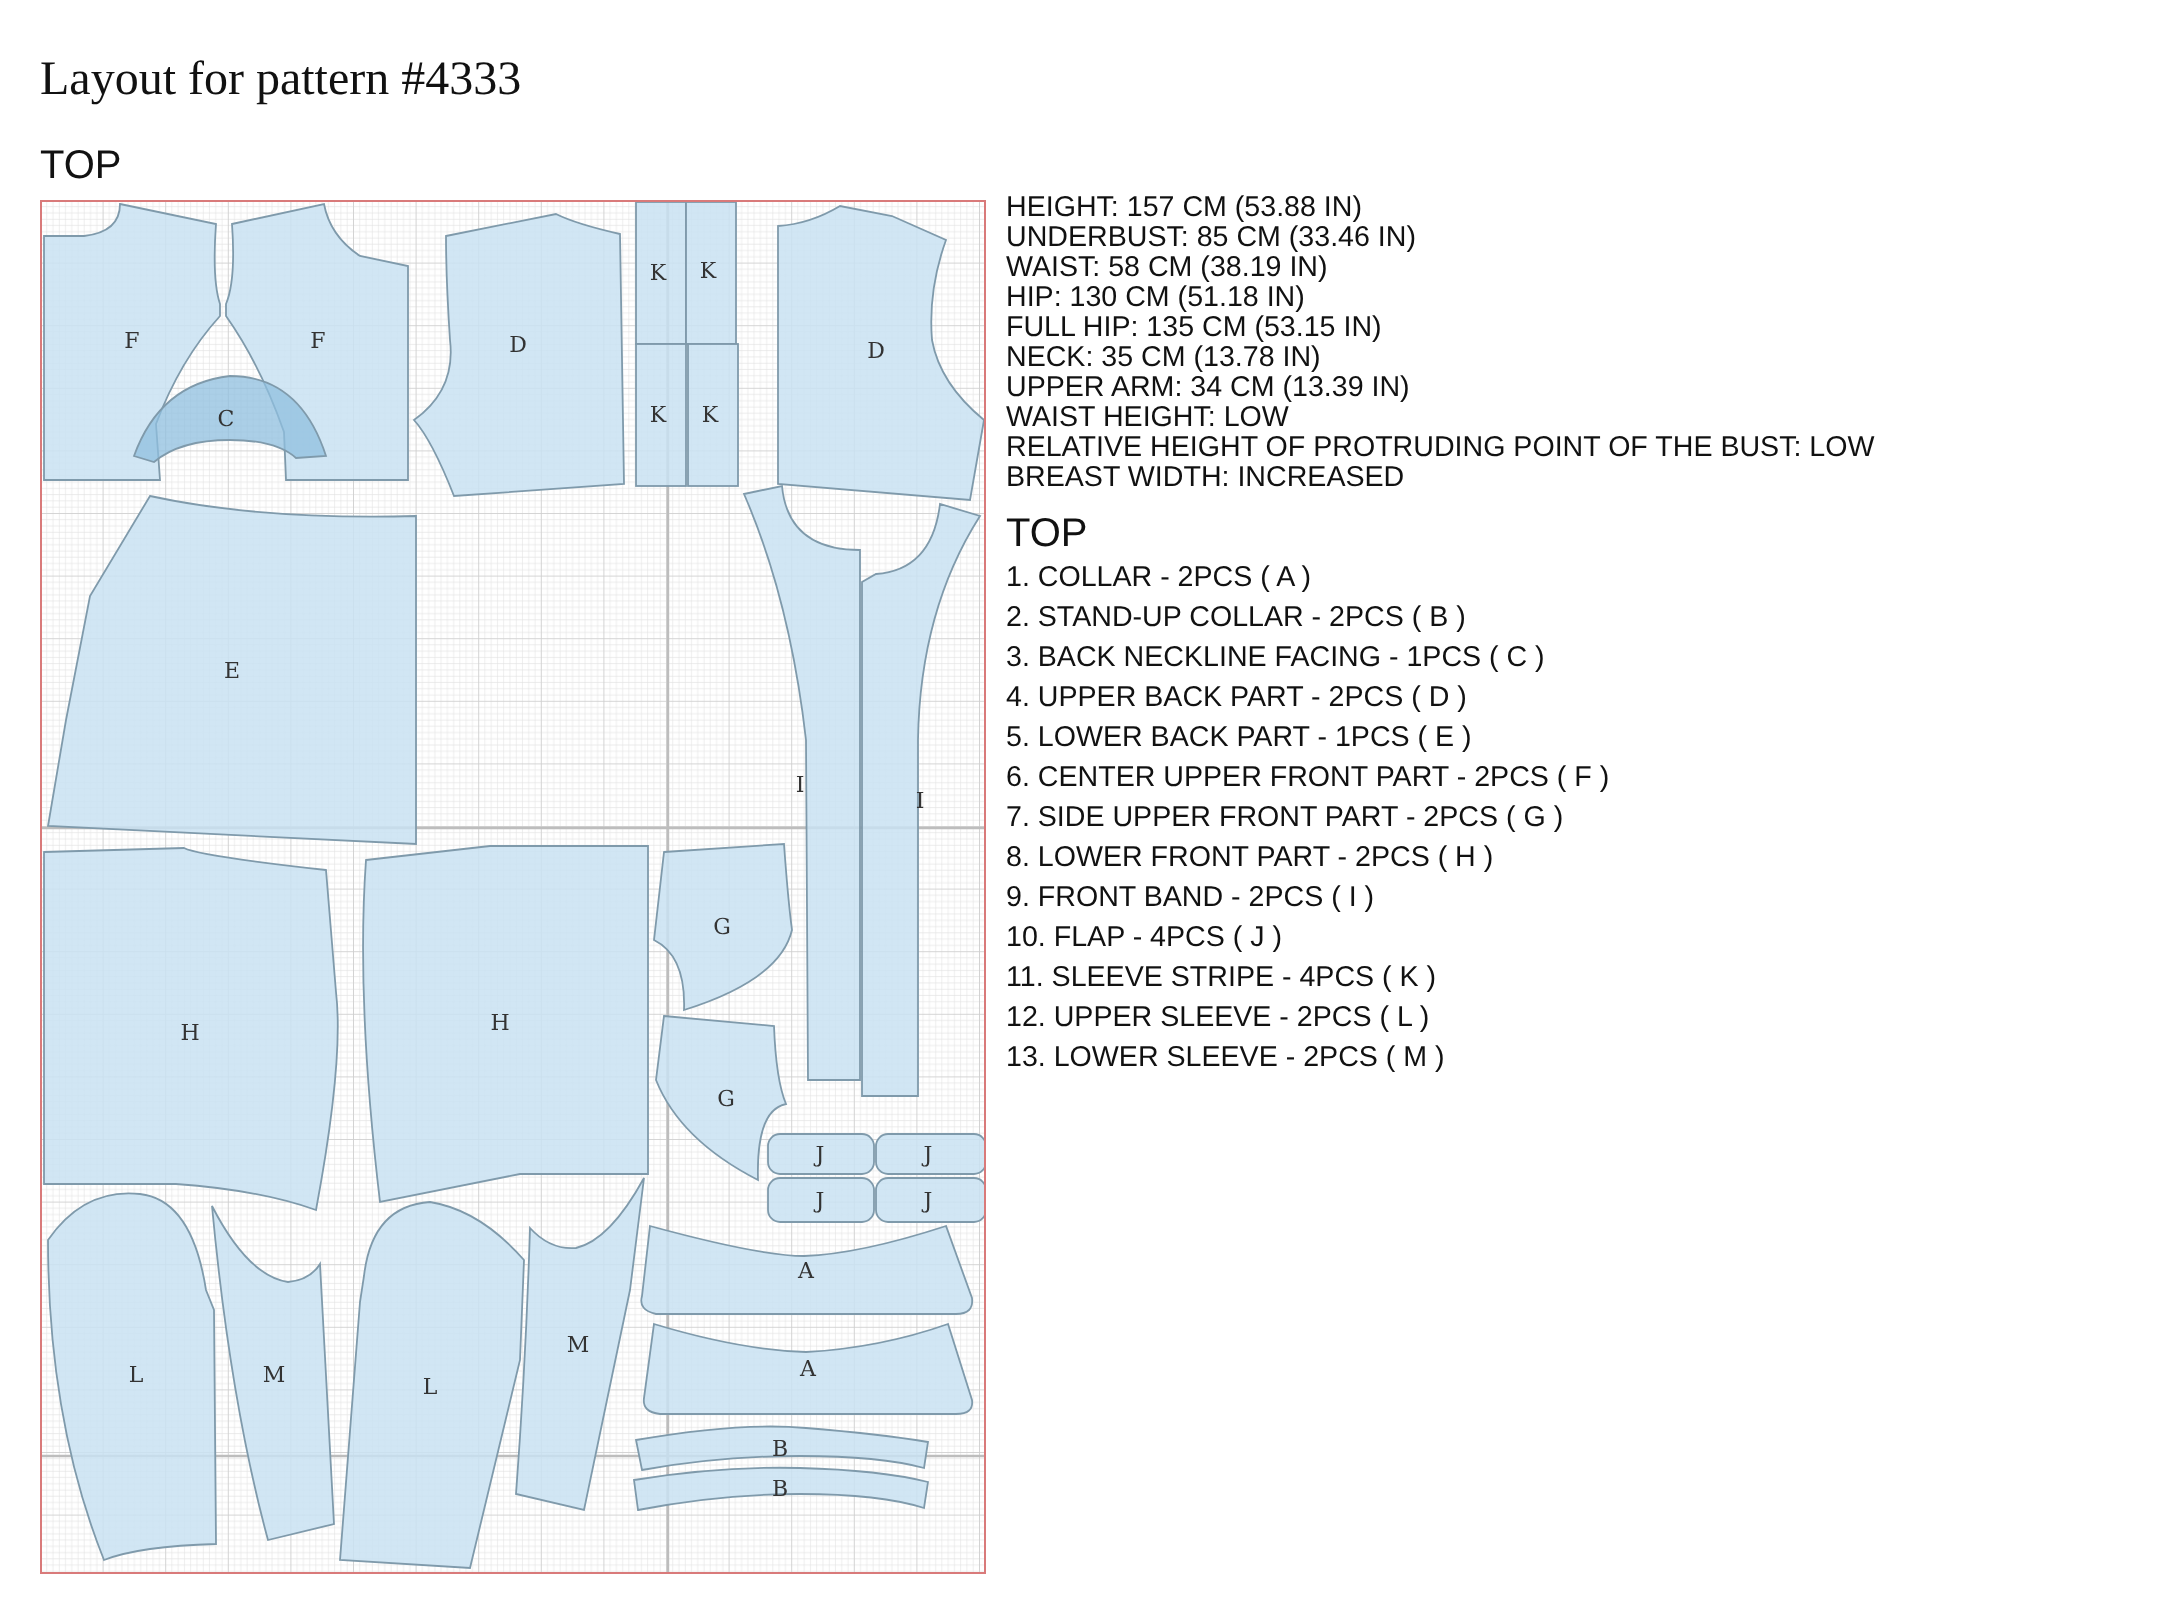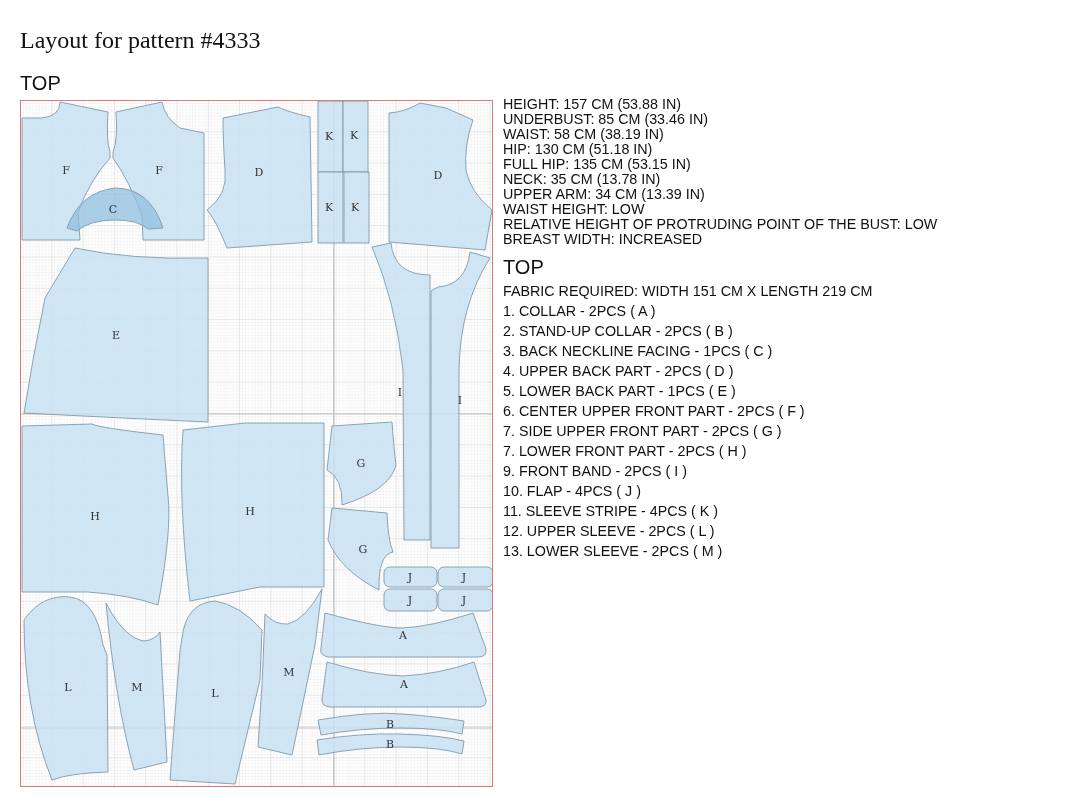--- a/index.html
+++ b/index.html
@@ -131,29 +131,28 @@
     <div class="measure-line">WAIST: 58 CM (38.19 IN)</div>
     <div class="measure-line">HIP: 130 CM (51.18 IN)</div>
     <div class="measure-line">FULL HIP: 135 CM (53.15 IN)</div>
     <div class="measure-line">NECK: 35 CM (13.78 IN)</div>
     <div class="measure-line">UPPER ARM: 34 CM (13.39 IN)</div>
     <div class="measure-line">WAIST HEIGHT: LOW</div>
     <div class="measure-line">RELATIVE HEIGHT OF PROTRUDING POINT OF THE BUST: LOW</div>
     <div class="measure-line">BREAST WIDTH: INCREASED</div>
   </div>
   <div class="info-title">TOP</div>
-  <div class="fabric-line">FABRIC REQUIRED: WIDTH 151 CM X LENGTH 219 CM</div>
   <div>
     <div class="piece-line">1. COLLAR - 2PCS ( A )</div>
     <div class="piece-line">2. STAND-UP COLLAR - 2PCS ( B )</div>
     <div class="piece-line">3. BACK NECKLINE FACING - 1PCS ( C )</div>
     <div class="piece-line">4. UPPER BACK PART - 2PCS ( D )</div>
     <div class="piece-line">5. LOWER BACK PART - 1PCS ( E )</div>
     <div class="piece-line">6. CENTER UPPER FRONT PART - 2PCS ( F )</div>
     <div class="piece-line">7. SIDE UPPER FRONT PART - 2PCS ( G )</div>
-    <div class="piece-line">7. LOWER FRONT PART - 2PCS ( H )</div>
+    <div class="piece-line">8. LOWER FRONT PART - 2PCS ( H )</div>
     <div class="piece-line">9. FRONT BAND - 2PCS ( I )</div>
     <div class="piece-line">10. FLAP - 4PCS ( J )</div>
     <div class="piece-line">11. SLEEVE STRIPE - 4PCS ( K )</div>
     <div class="piece-line">12. UPPER SLEEVE - 2PCS ( L )</div>
     <div class="piece-line">13. LOWER SLEEVE - 2PCS ( M )</div>
   </div>
 </div>
 
 </body></html>

